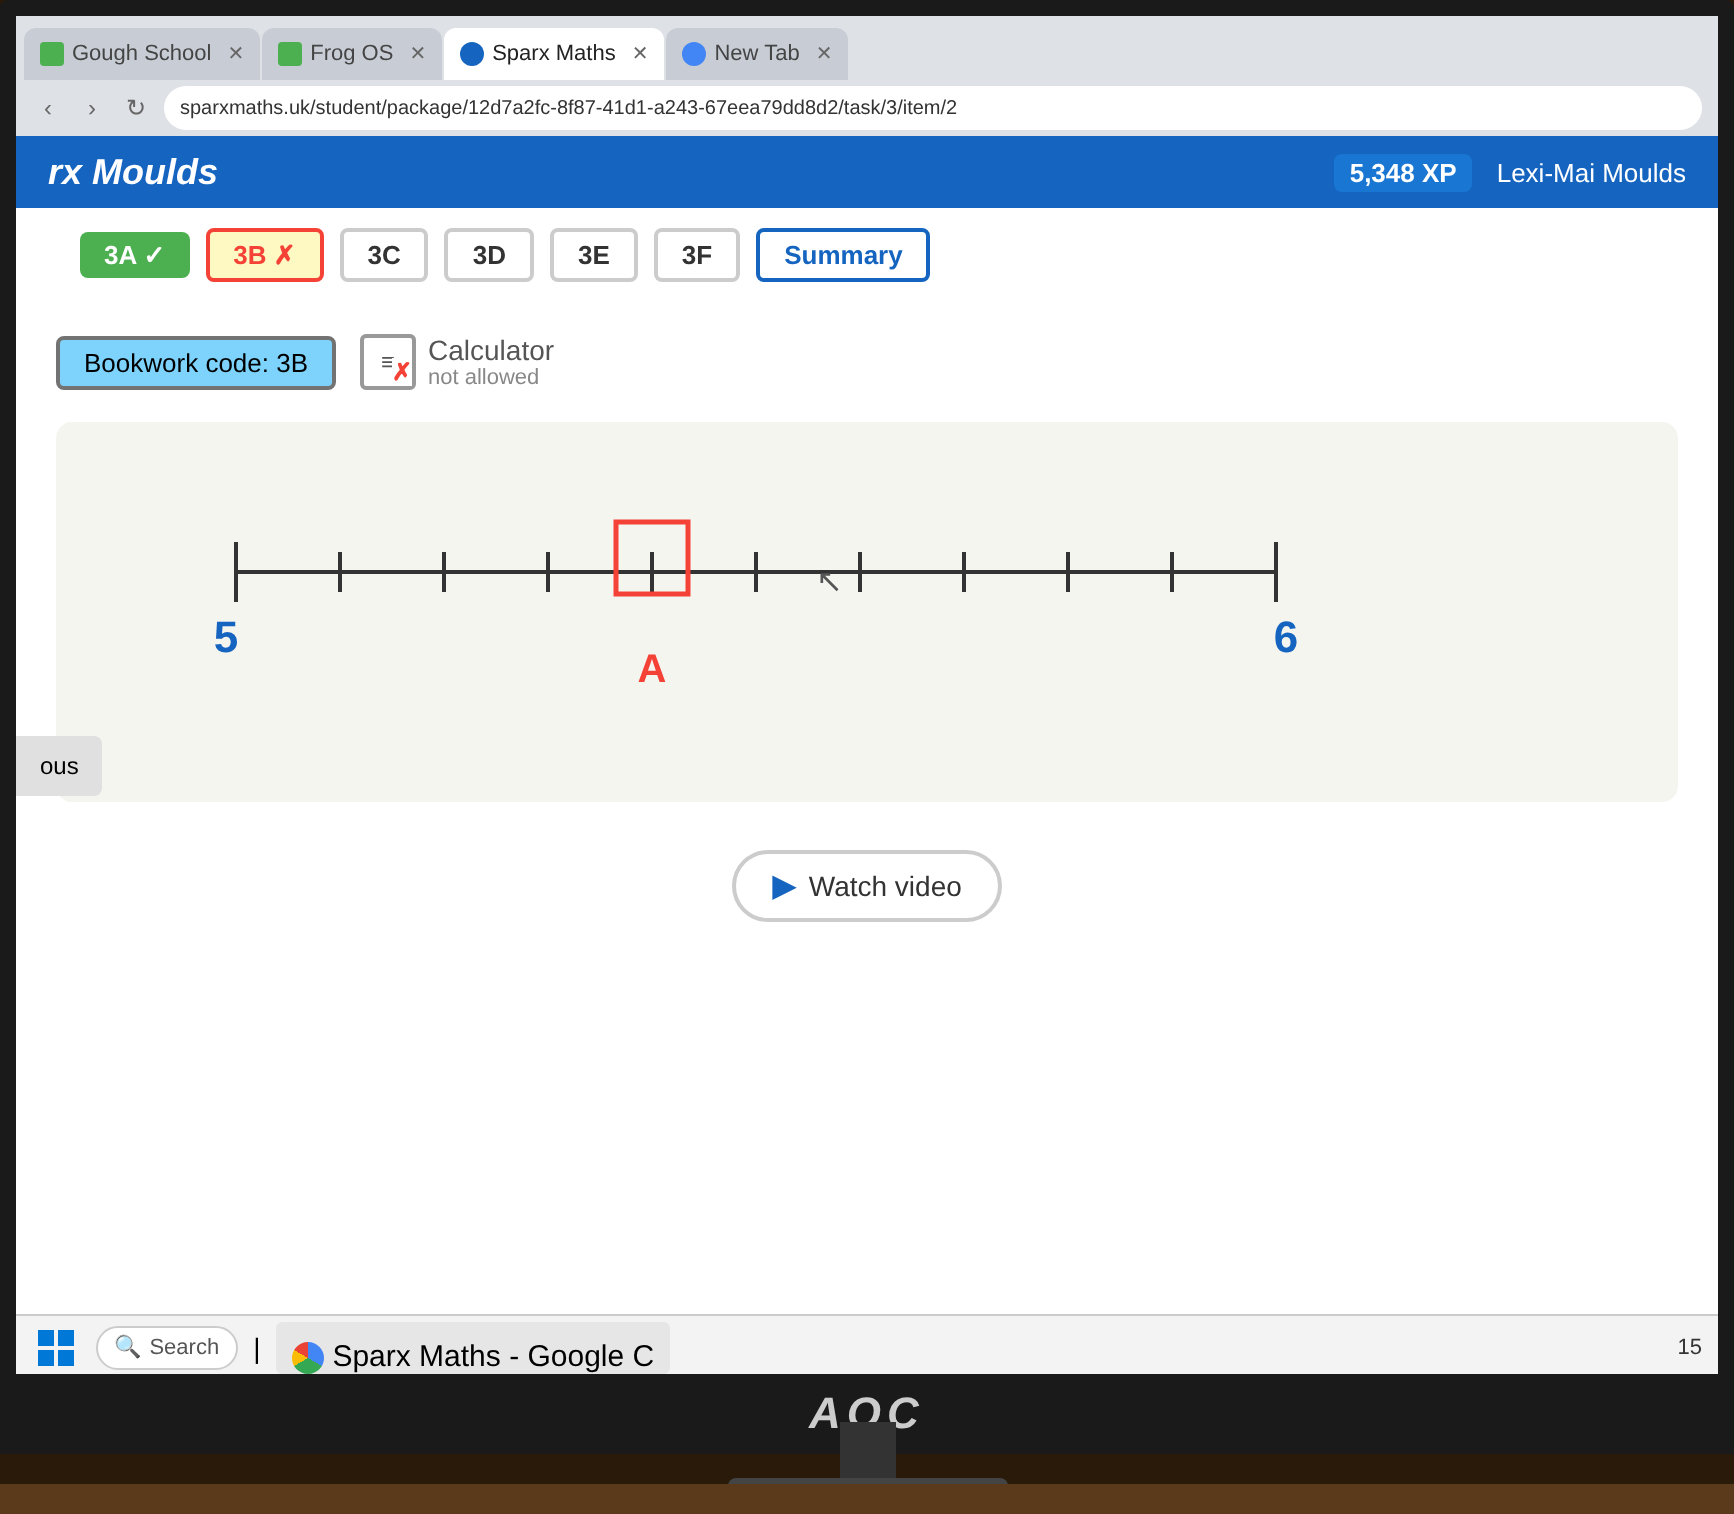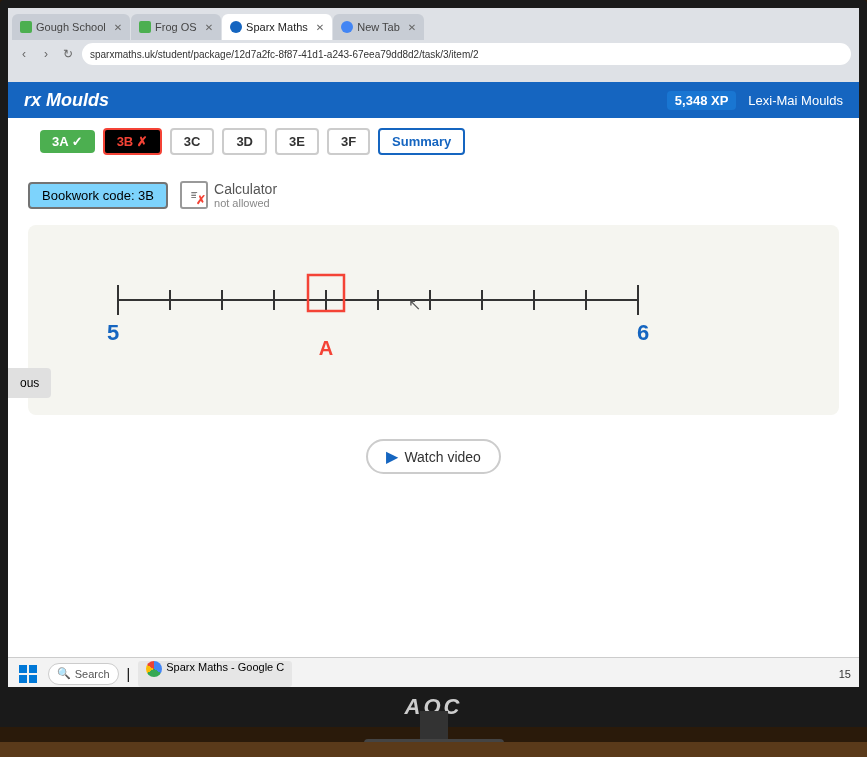--- a/index.html
+++ b/index.html
@@ -26,21 +26,21 @@
       position: absolute;
       top: 8px; left: 8px; right: 8px;
       bottom: 8px;
       background: #fff;
       overflow: hidden;
     }
 
     
     .browser-chrome {
       background: #dee1e6;
-      height: 74px;
+      height: 60px;
     }
 
     .tab-bar {
       display: flex;
       align-items: flex-end;
       height: 32px;
       padding: 0 4px;
       background: #dee1e6;
     }
 
@@ -157,21 +157,21 @@
       border: none;
       cursor: pointer;
     }
 
     .task-btn.green {
       background: #4caf50;
       color: #fff;
     }
 
     .task-btn.red-outline {
-      background: #000000;
+      background: #fef9c3;
       color: #f44336;
       border: 2px solid #f44336;
       text-align: right;
     }
 
     .task-btn.outline {
       background: #fff;
       color: #333;
       border: 2px solid #ccc;
     }
@@ -335,25 +335,25 @@
       border-radius: 12px;
       height: 22px;
       padding: 0 8px;
       gap: 4px;
       font-size: 11px;
       color: #555;
     }
 
     .taskbar-task {
       display: flex;
-      align-items: flex-start;
+      align-items: flex-end;
       gap: 4px;
       height: 26px;
       padding: 0 8px;
-      font-size: 11px;
+      font-size: 15px;
       background: rgba(0,0,0,0.05);
       border-radius: 3px;
     }
 
     .taskbar-right {
       margin-left: auto;
       display: flex;
       align-items: center;
       gap: 6px;
       font-size: 11px;

